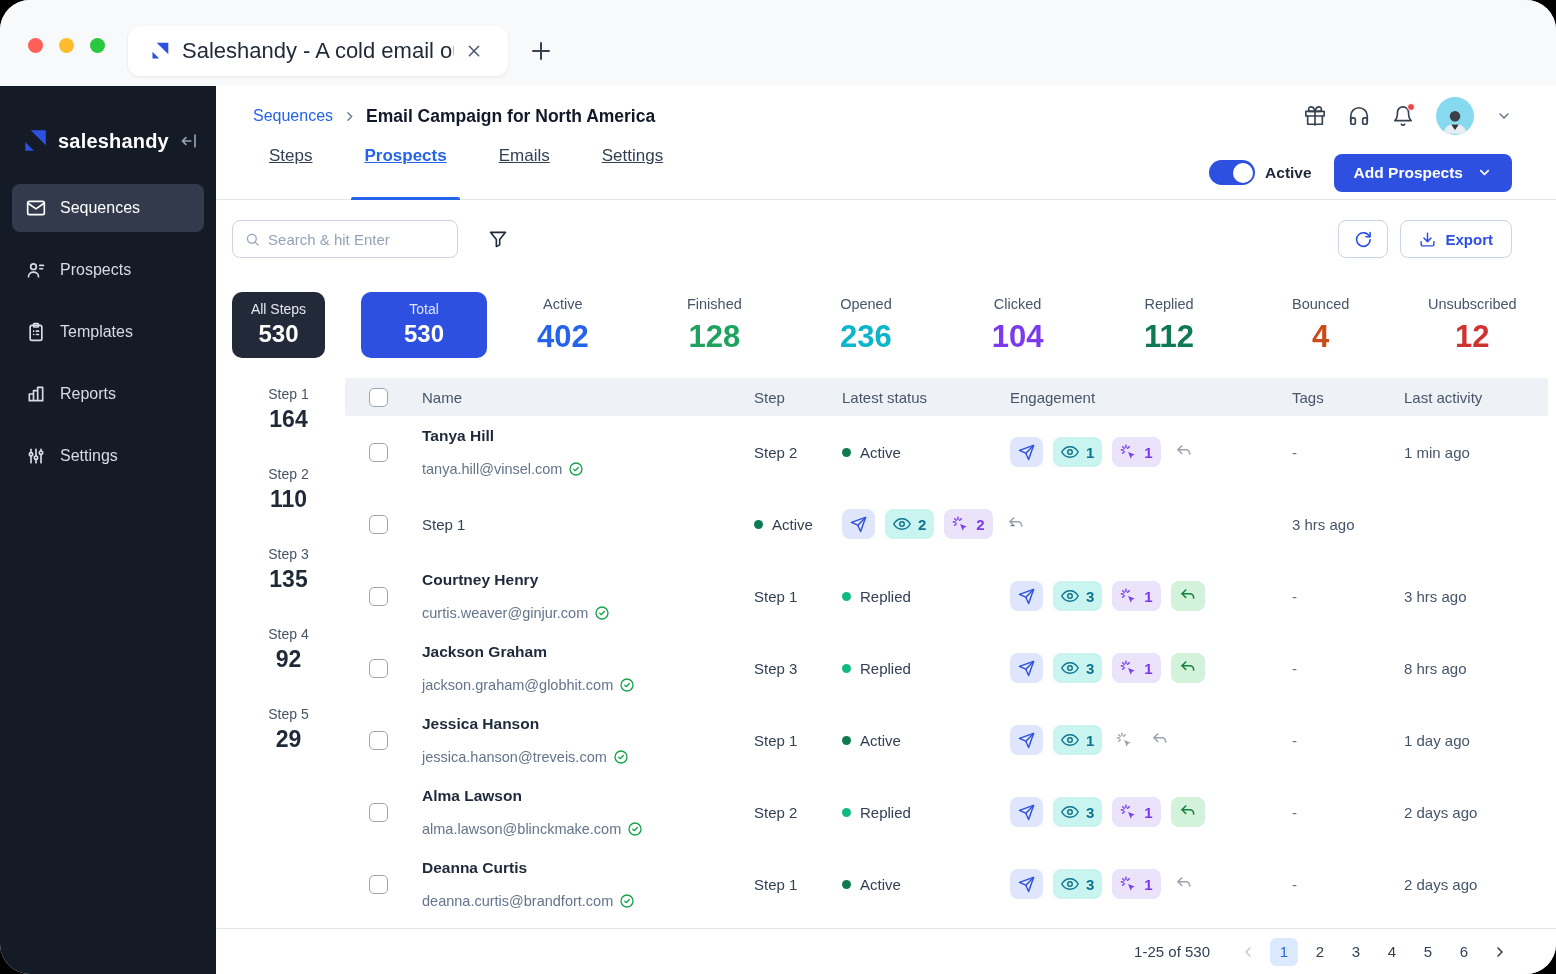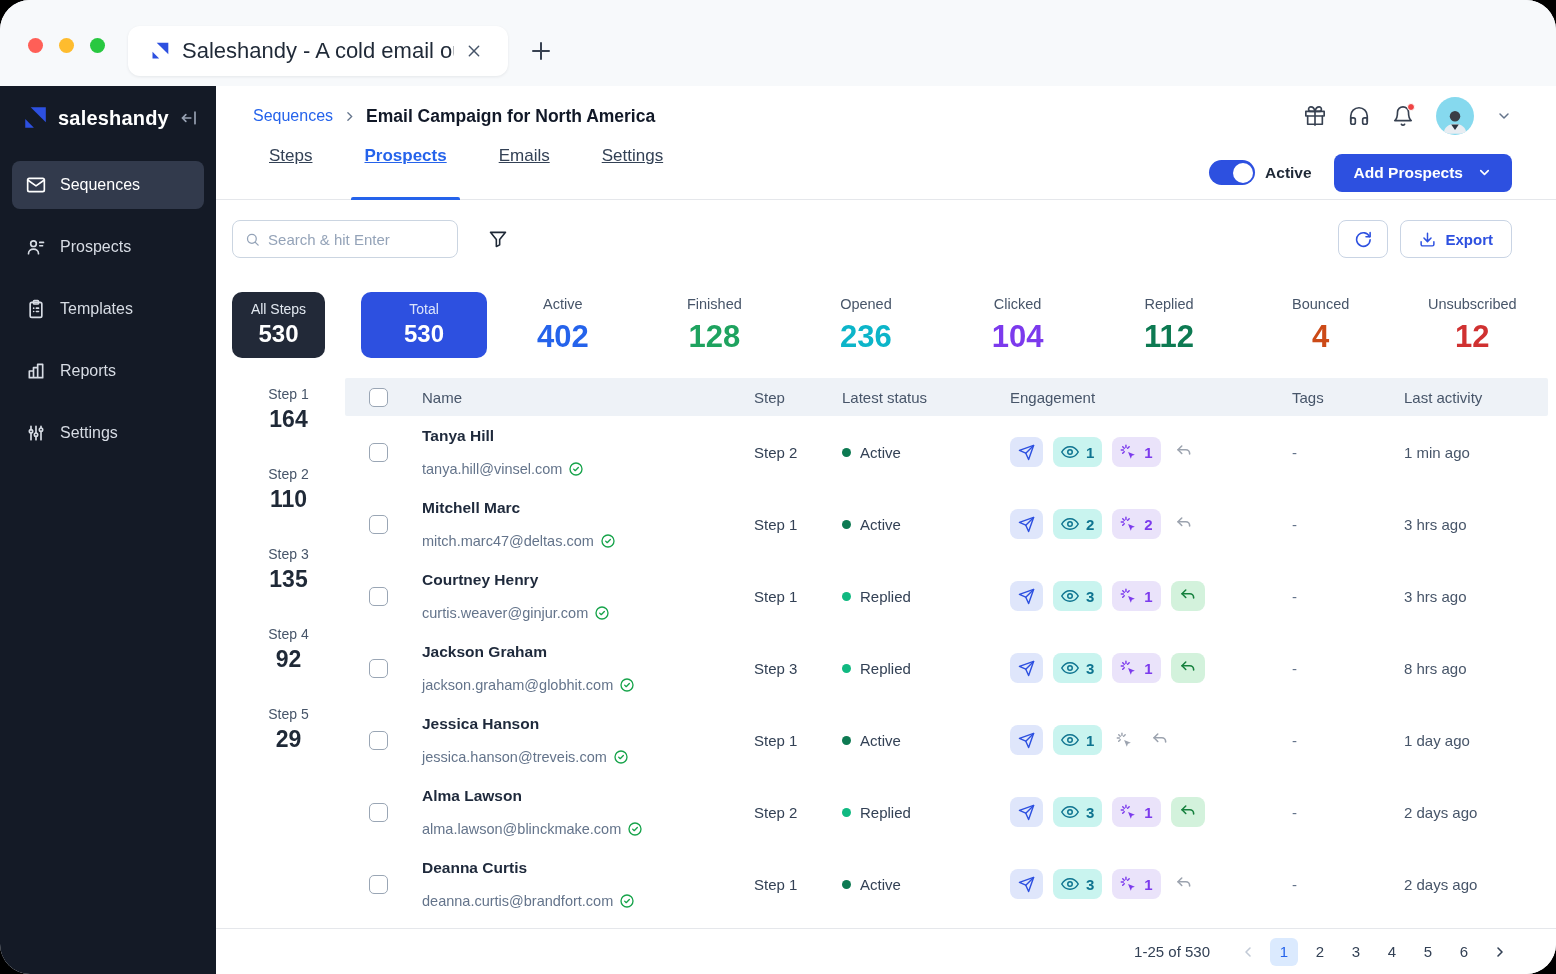--- a/index.html
+++ b/index.html
@@ -12,21 +12,21 @@
   .traffic span { width:15px; height:15px; border-radius:50%; }
   .light-red{background:#ff5f57;} .light-yellow{background:#febc2e;} .light-green{background:#28c840;}
   .tab { position:absolute; left:128px; top:26px; width:380px; height:50px; background:#fff; border-radius:12px; box-shadow:0 1px 3px rgba(15,23,42,.08); display:flex; align-items:center; padding:0 16px 0 22px; gap:12px; }
   .tab-title { font-size:22px; color:#1f2937; white-space:nowrap; overflow:hidden; width:272px; }
   .tab-close { font-size:15px; color:#475569; cursor:pointer; flex:0 0 auto; }
   .newtab { position:absolute; left:526px; top:36px; width:30px; height:30px; display:flex; align-items:center; justify-content:center; color:#374151; font-size:26px; font-weight:400; }
 
   
   .app { display:flex; height:888px; }
   .sidebar { width:216px; background:#141a26; color:#e5e7eb; flex:0 0 auto; display:flex; flex-direction:column; }
-  .brand { display:flex; align-items:center; gap:10px; padding:19px 16px 30px 22px;border-radius:19px; }
+  .brand { display:flex; align-items:center; gap:10px; padding:42px 16px 30px 22px;border-radius:19px; }
   .brand-name { font-size:20px; font-weight:700; color:#fff; letter-spacing:.2px; flex:1; }
   .nav { display:flex; flex-direction:column; gap:14px; padding:0 12px; }
   .nav-item { display:flex; align-items:center; gap:14px; height:48px; padding:0 14px; border-radius:8px; color:#d7dce4; font-size:16px; cursor:pointer; }
   .nav-item.active { background:#323a4c; color:#fff; }
   .nav-item svg { flex:0 0 auto; }
 
   .main { flex:1; background:#fff; display:flex; flex-direction:column; min-width:0; }
 
   
   .page-header { height:60px; display:flex; align-items:center; padding:0 44px 0 37px; }
@@ -436,30 +436,20 @@
       </span>
     </div>
     <div class="cell-tags">-</div>
     <div class="cell-last">1 min ago</div>
   </div>
 
   <div class="trow">
     <div class="cell-check">
                   <span class="checkbox"></span>
                 </div>
-    <div>
-      <div class="pname">Mitchell Marc</div>
-      <div class="pemail">
-                    <span>mitch.marc47@deltas.com</span>
-        <svg width="16" height="16" viewBox="0 0 24 24" fill="none" stroke="#16a34a" stroke-width="2" stroke-linecap="round" stroke-linejoin="round">
-                      <circle cx="12" cy="12" r="9"></circle>
-                      <path d="M8.5 12.2l2.3 2.3 4.7-4.7"></path>
-                    </svg>
-      </div>
-    </div>
     <div class="cell-step">Step 1</div>
     <div class="cell-status">
                   <span class="dot" style="background: rgb(13, 122, 82);"></span>
                   <span>Active</span>
                 </div>
     <div class="cell-engage">
       <span class="pill pill-sent">
         <svg width="17" height="17" viewBox="0 0 24 24" fill="none" stroke="currentColor" stroke-width="2" stroke-linecap="round" stroke-linejoin="round">
                       <path d="M22 2L11 13"></path>
                       <path d="M22 2l-7 20-4-9-9-4z"></path>

